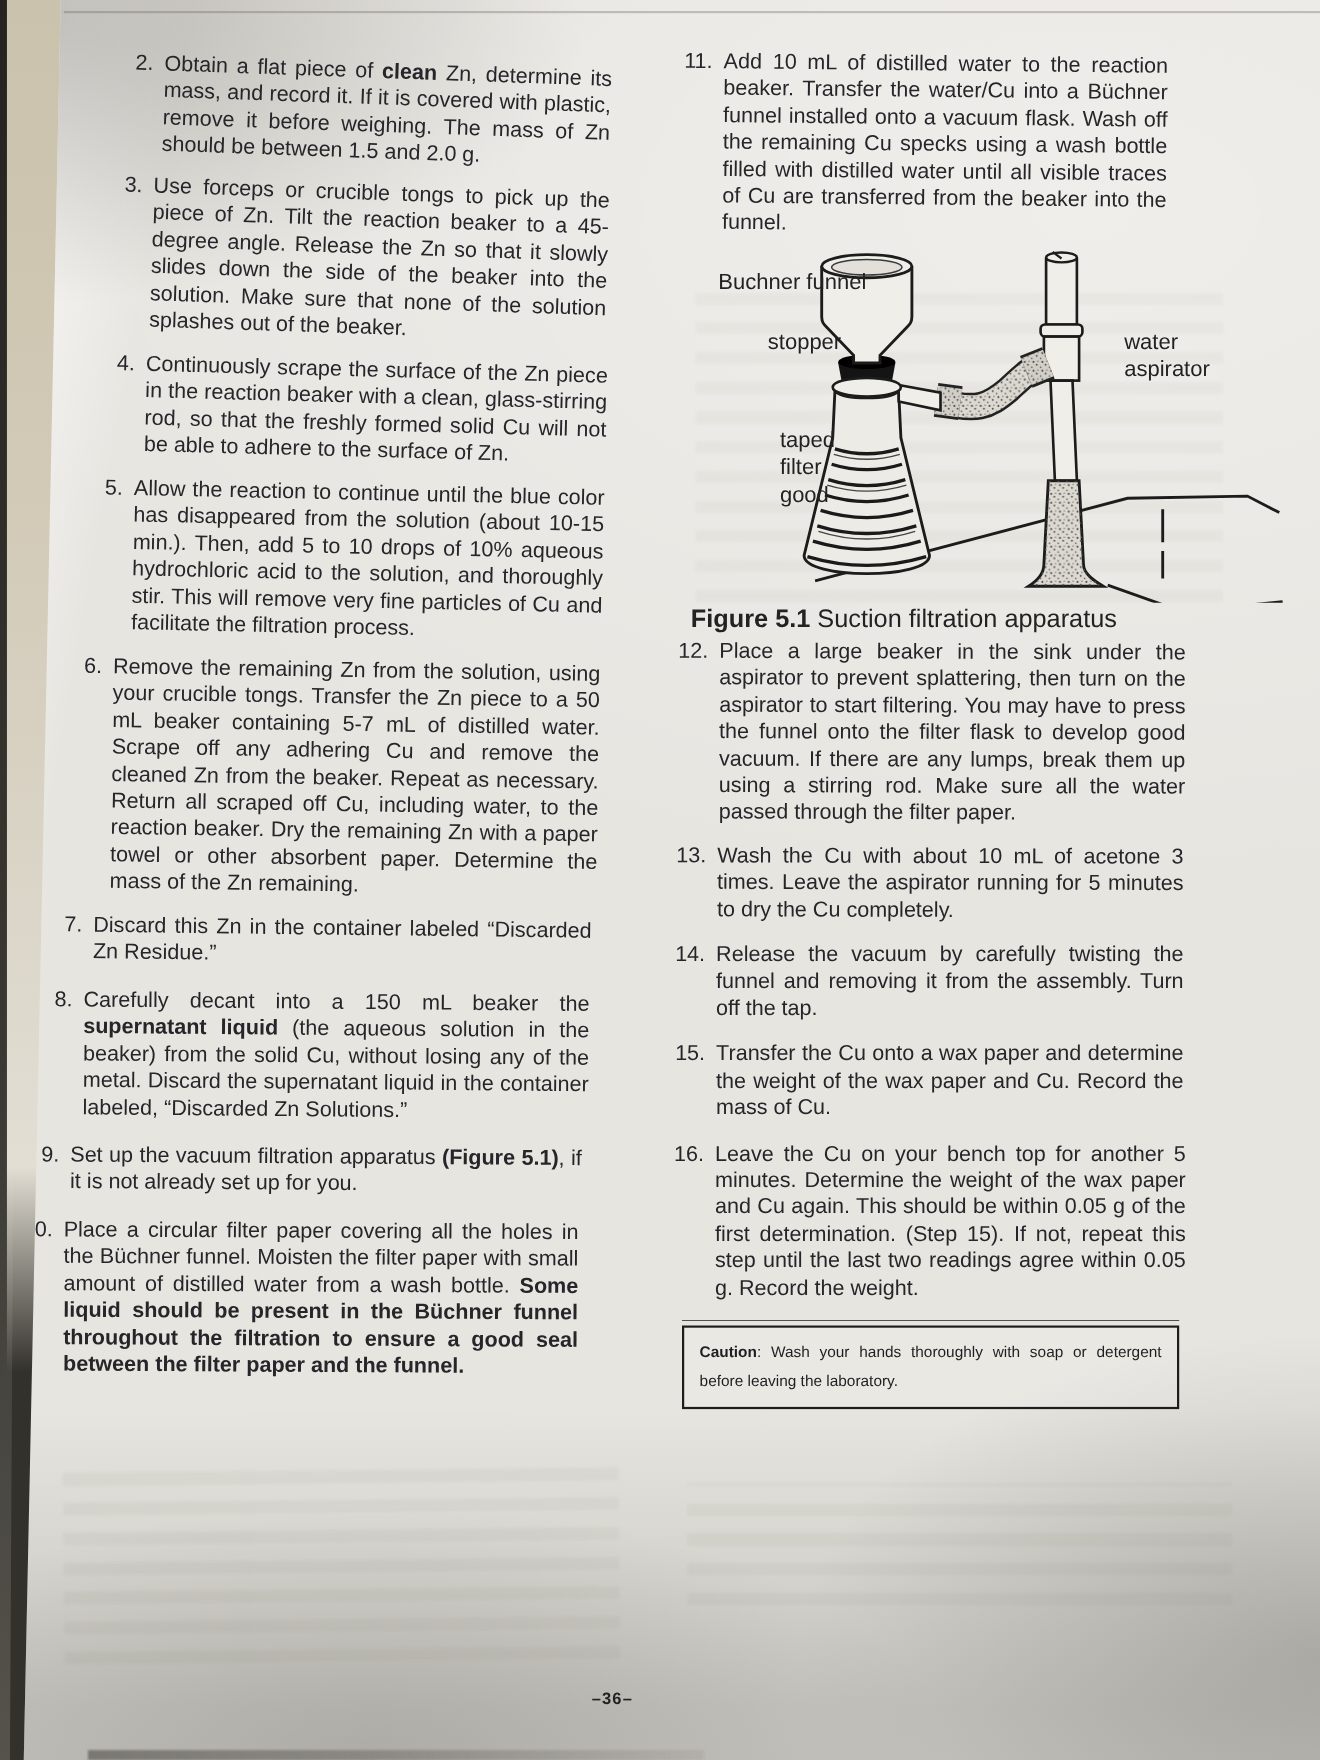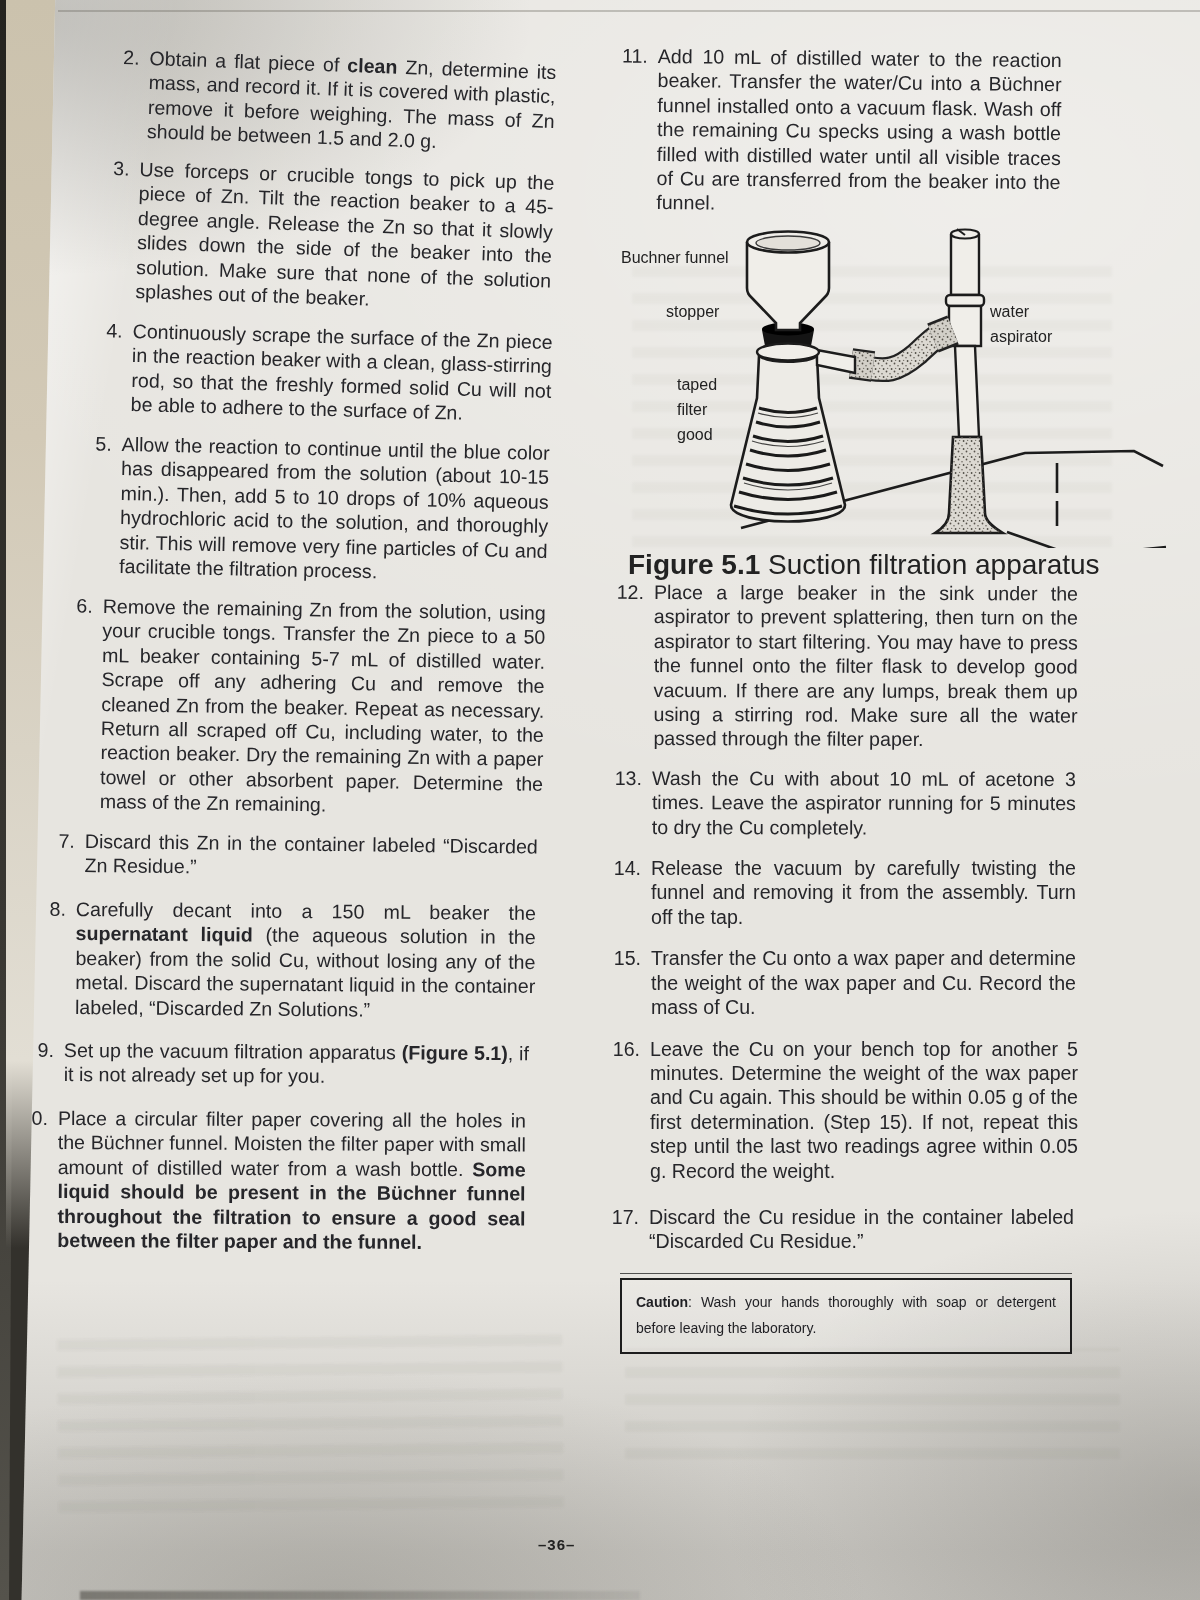--- a/index.html
+++ b/index.html
@@ -52,22 +52,22 @@
   .sR12{margin-left:34px;margin-right:12px;transform:rotate(0.2deg);transform-origin:0 0;margin-bottom:15px;}
   .sR13{margin-left:32px;margin-right:14px;transform:rotate(0.15deg);transform-origin:0 0;margin-bottom:17px;}
   .sR14{margin-left:31px;margin-right:14px;margin-bottom:17px;}
   .sR15{margin-left:31px;margin-right:14px;margin-bottom:17px;}
   .sR16{margin-left:30px;margin-right:12px;margin-bottom:22px;}
   .sR17{margin-left:29px;margin-right:16px;margin-bottom:24px;}
 
   
   .figure{position:absolute;left:613px;top:226px;width:575px;height:322px;}
   .figure svg{position:absolute;left:0;top:0;}
-  .figlabel{position:absolute;color:#222;font-size:16px;line-height:25px;white-space:nowrap;}
-  .caption{position:absolute;left:628px;top:549px;width:480px;color:#222;font-size:28px;}
+  .figlabel{position:absolute;color:#222;font-size:20px;line-height:25px;white-space:nowrap;margin-left:32px;}
+  .caption{position:absolute;left:628px;top:549px;width:480px;color:#222;font-size:23px;}
   .caption b{font-weight:bold;}
 
   .caution{position:relative;border:2.5px solid #1d1d1d;padding:9px 14px 11px 14px;margin-right:18px;
     color:#1f1f23;font-size:14px;line-height:26px;text-align:justify;background:rgba(255,255,255,0.12);}
   .caution::before{content:"";position:absolute;left:-2px;right:-2px;top:-7px;border-top:1.6px solid rgba(30,30,30,0.75);}
   .caution b{font-weight:bold;}
 
   .pagenum{position:absolute;left:538px;top:1536px;color:#222;font-size:15px;font-weight:bold;letter-spacing:1px;}
 </style>
 </head>
@@ -210,21 +210,21 @@
       <div class="figlabel" style="left:8px;top:19px">
         <span>Buchner funnel</span>
       </div>
       <div class="figlabel" style="left:53px;top:73px">
         <span>stopper</span>
       </div>
       <div class="figlabel" style="left:377px;top:73px">
         <span>water</span><br>
         <span>aspirator</span>
       </div>
-      <div class="figlabel" style="left:64px;top:146px">
+      <div class="figlabel" style="left:64px;top:162px">
         <span>taped</span><br>
         <span>filter</span><br>
         <span>good</span>
       </div>
     </div>
 
     <div class="caption"><b>Figure 5.1</b><span>  Suction filtration apparatus</span></div>
 
     <div class="colB">
       <div class="step sR12">
@@ -240,23 +240,19 @@
         <div class="stext"><span>Release the vacuum by carefully twisting the funnel and removing it from the assembly. Turn off the tap.</span></div>
       </div>
       <div class="step sR15">
         <span class="num">15.</span>
         <div class="stext"><span>Transfer the Cu onto a wax paper and determine the weight of the wax paper and Cu. Record the mass of Cu.</span></div>
       </div>
       <div class="step sR16">
         <span class="num">16.</span>
         <div class="stext"><span>Leave the Cu on your bench top for another 5 minutes.  Determine the weight of the wax paper and Cu again.  This should be within 0.05 g of the first determination. (Step 15).  If not, repeat this step until the last two readings agree within 0.05 g.  Record the weight.</span></div>
       </div>
-      <div class="step sR17">
-        <span class="num">17.</span>
-        <div class="stext"><span>Discard the Cu residue in the container labeled “Discarded Cu Residue.”</span></div>
-      </div>
       <div class="caution"><b>Caution</b><span>:  Wash your hands thoroughly with soap or detergent before leaving the laboratory.</span></div>
     </div>
 
     <div class="pagenum">–36–</div>
     <div class="bottom-sliver"></div>
   </div>
 </div>
 
 </body></html>

